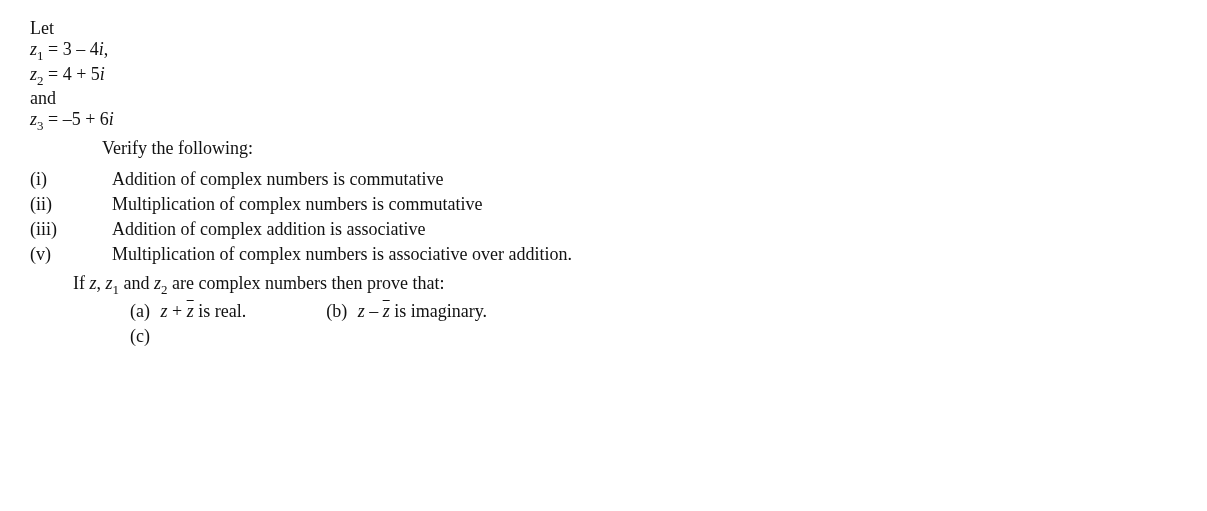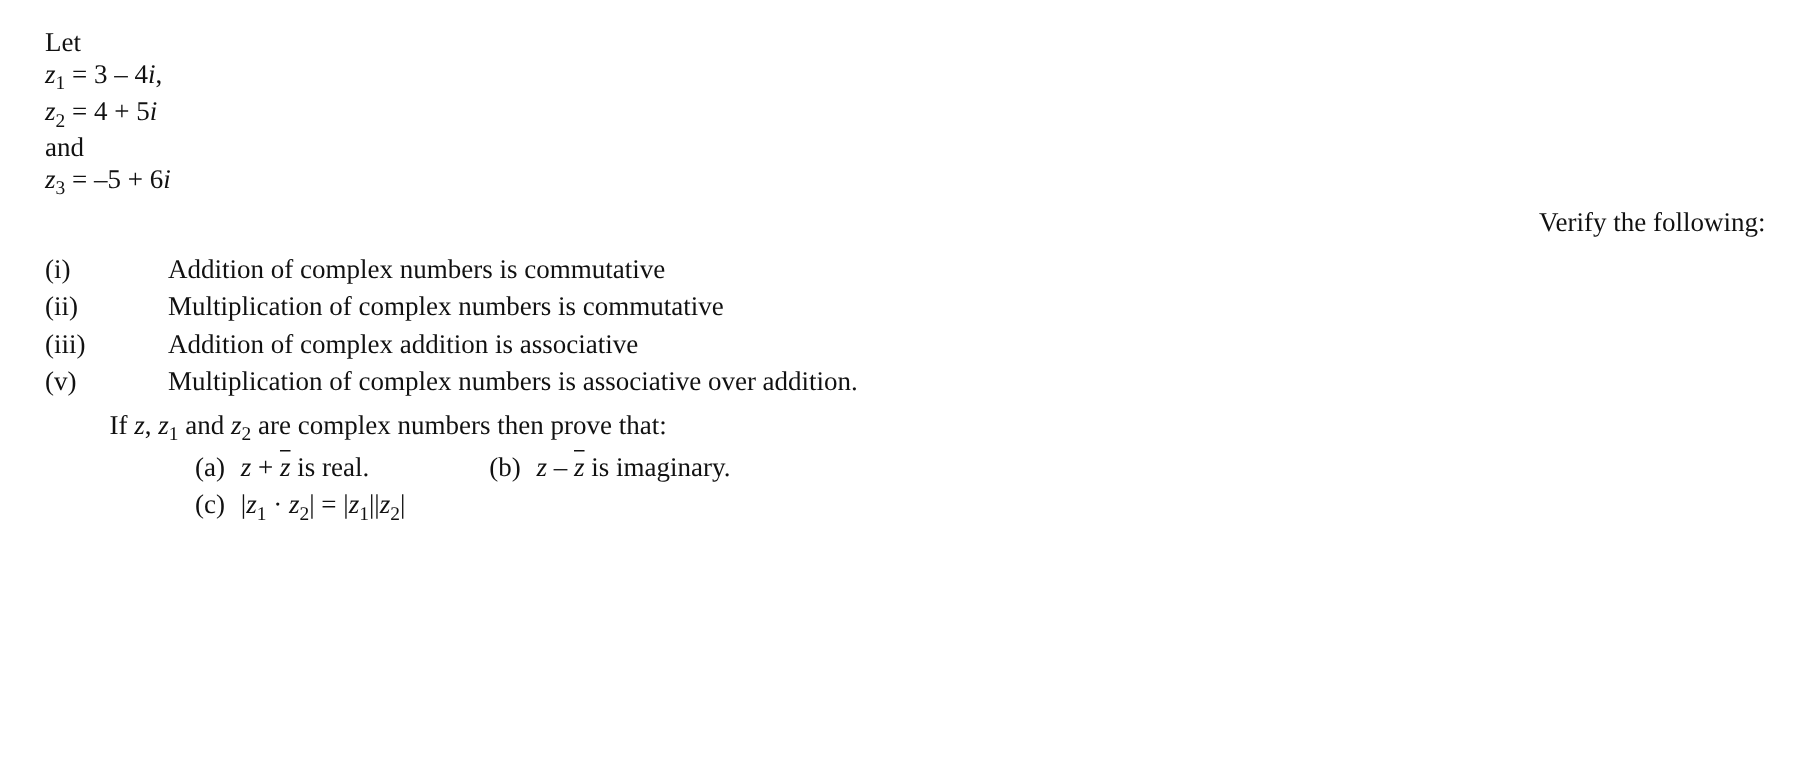--- a/index.html
+++ b/index.html
@@ -20,22 +20,22 @@
       align-items: baseline;
       gap: 0;
       margin-bottom: 4px;
       flex-direction: column;
     }
     .let-word {
       margin-right: 16px;
       font-style: normal;
     }
     .verify-line {
+      margin-left: 72px;
       margin-bottom: 8px;
-      text-align: right;
     }
     .items-table {
       border-collapse: collapse;
       margin-bottom: 6px;
     }
     .items-table td {
       padding: 2px 0;
       vertical-align: top;
     }
     .items-table td.label {
@@ -132,20 +132,17 @@
         <span>(b)</span>
         <span>
           &nbsp;<i>z</i> – <span class="overline"><i>z</i></span> is imaginary.
         </span>
       </div>
     </div>
 
     <div class="prove-row">
       <div class="prove-item">
         <span>(c)</span>
-        <span>
-          &nbsp;|<i>z</i><sub>1</sub> · <i>z</i><sub>2</sub>| = |<i>z</i><sub>1</sub>||<i>z</i><sub>2</sub>|
-        </span>
       </div>
     </div>
   </div>
 
 </div>
 
 </body></html>

